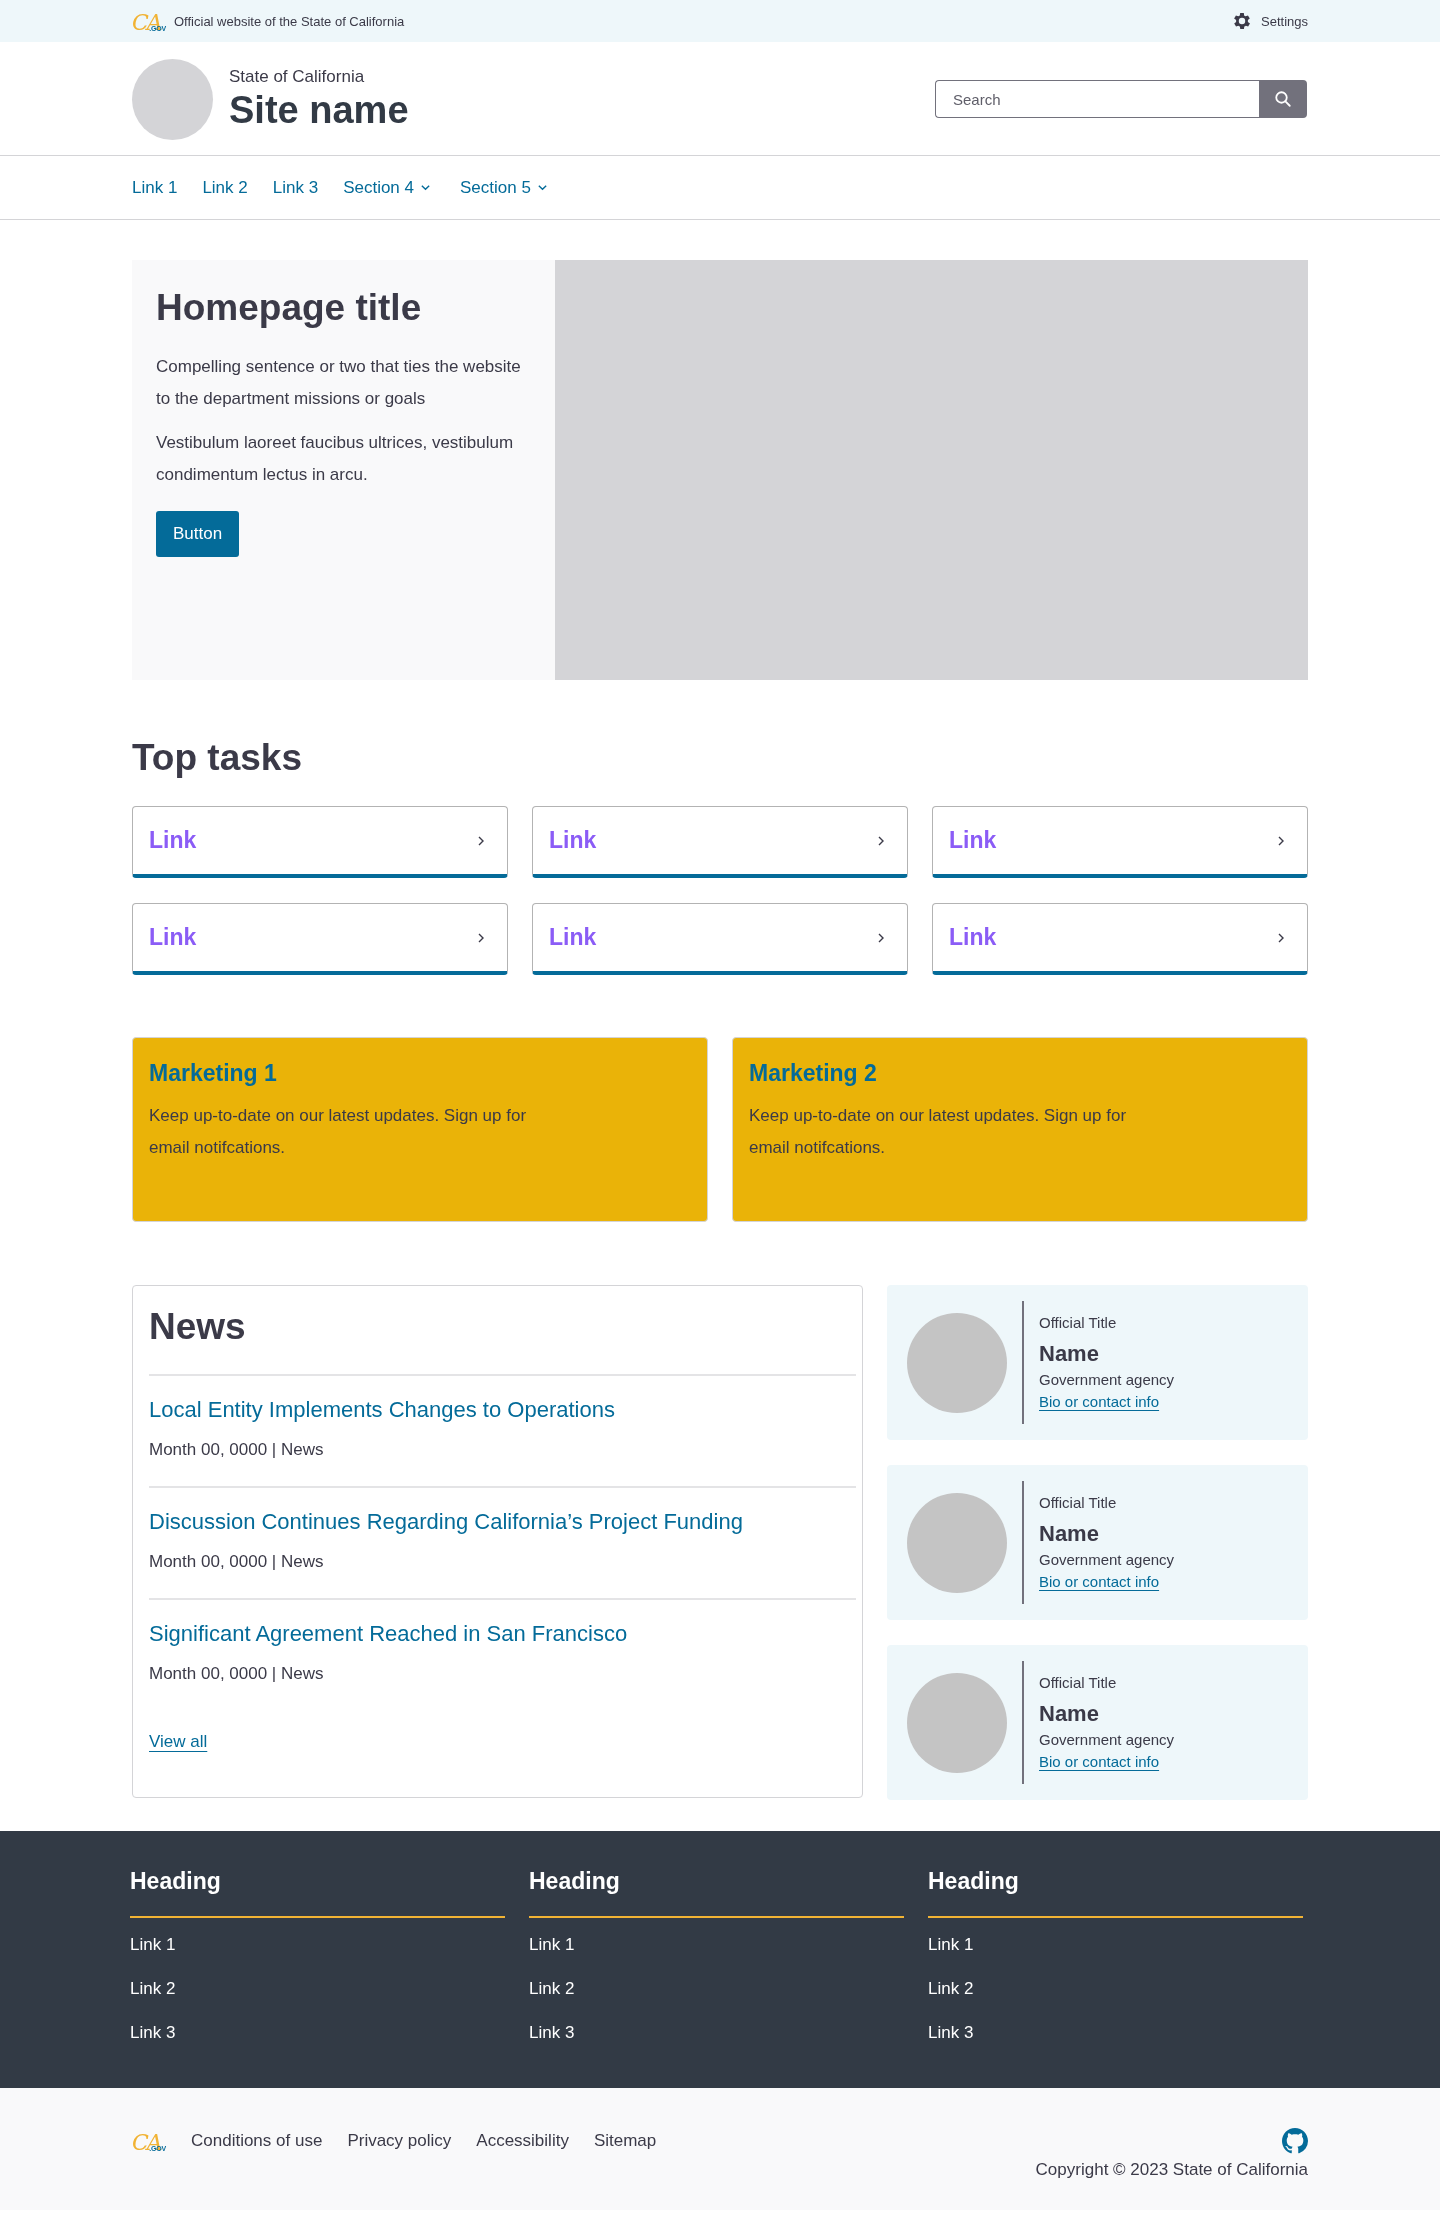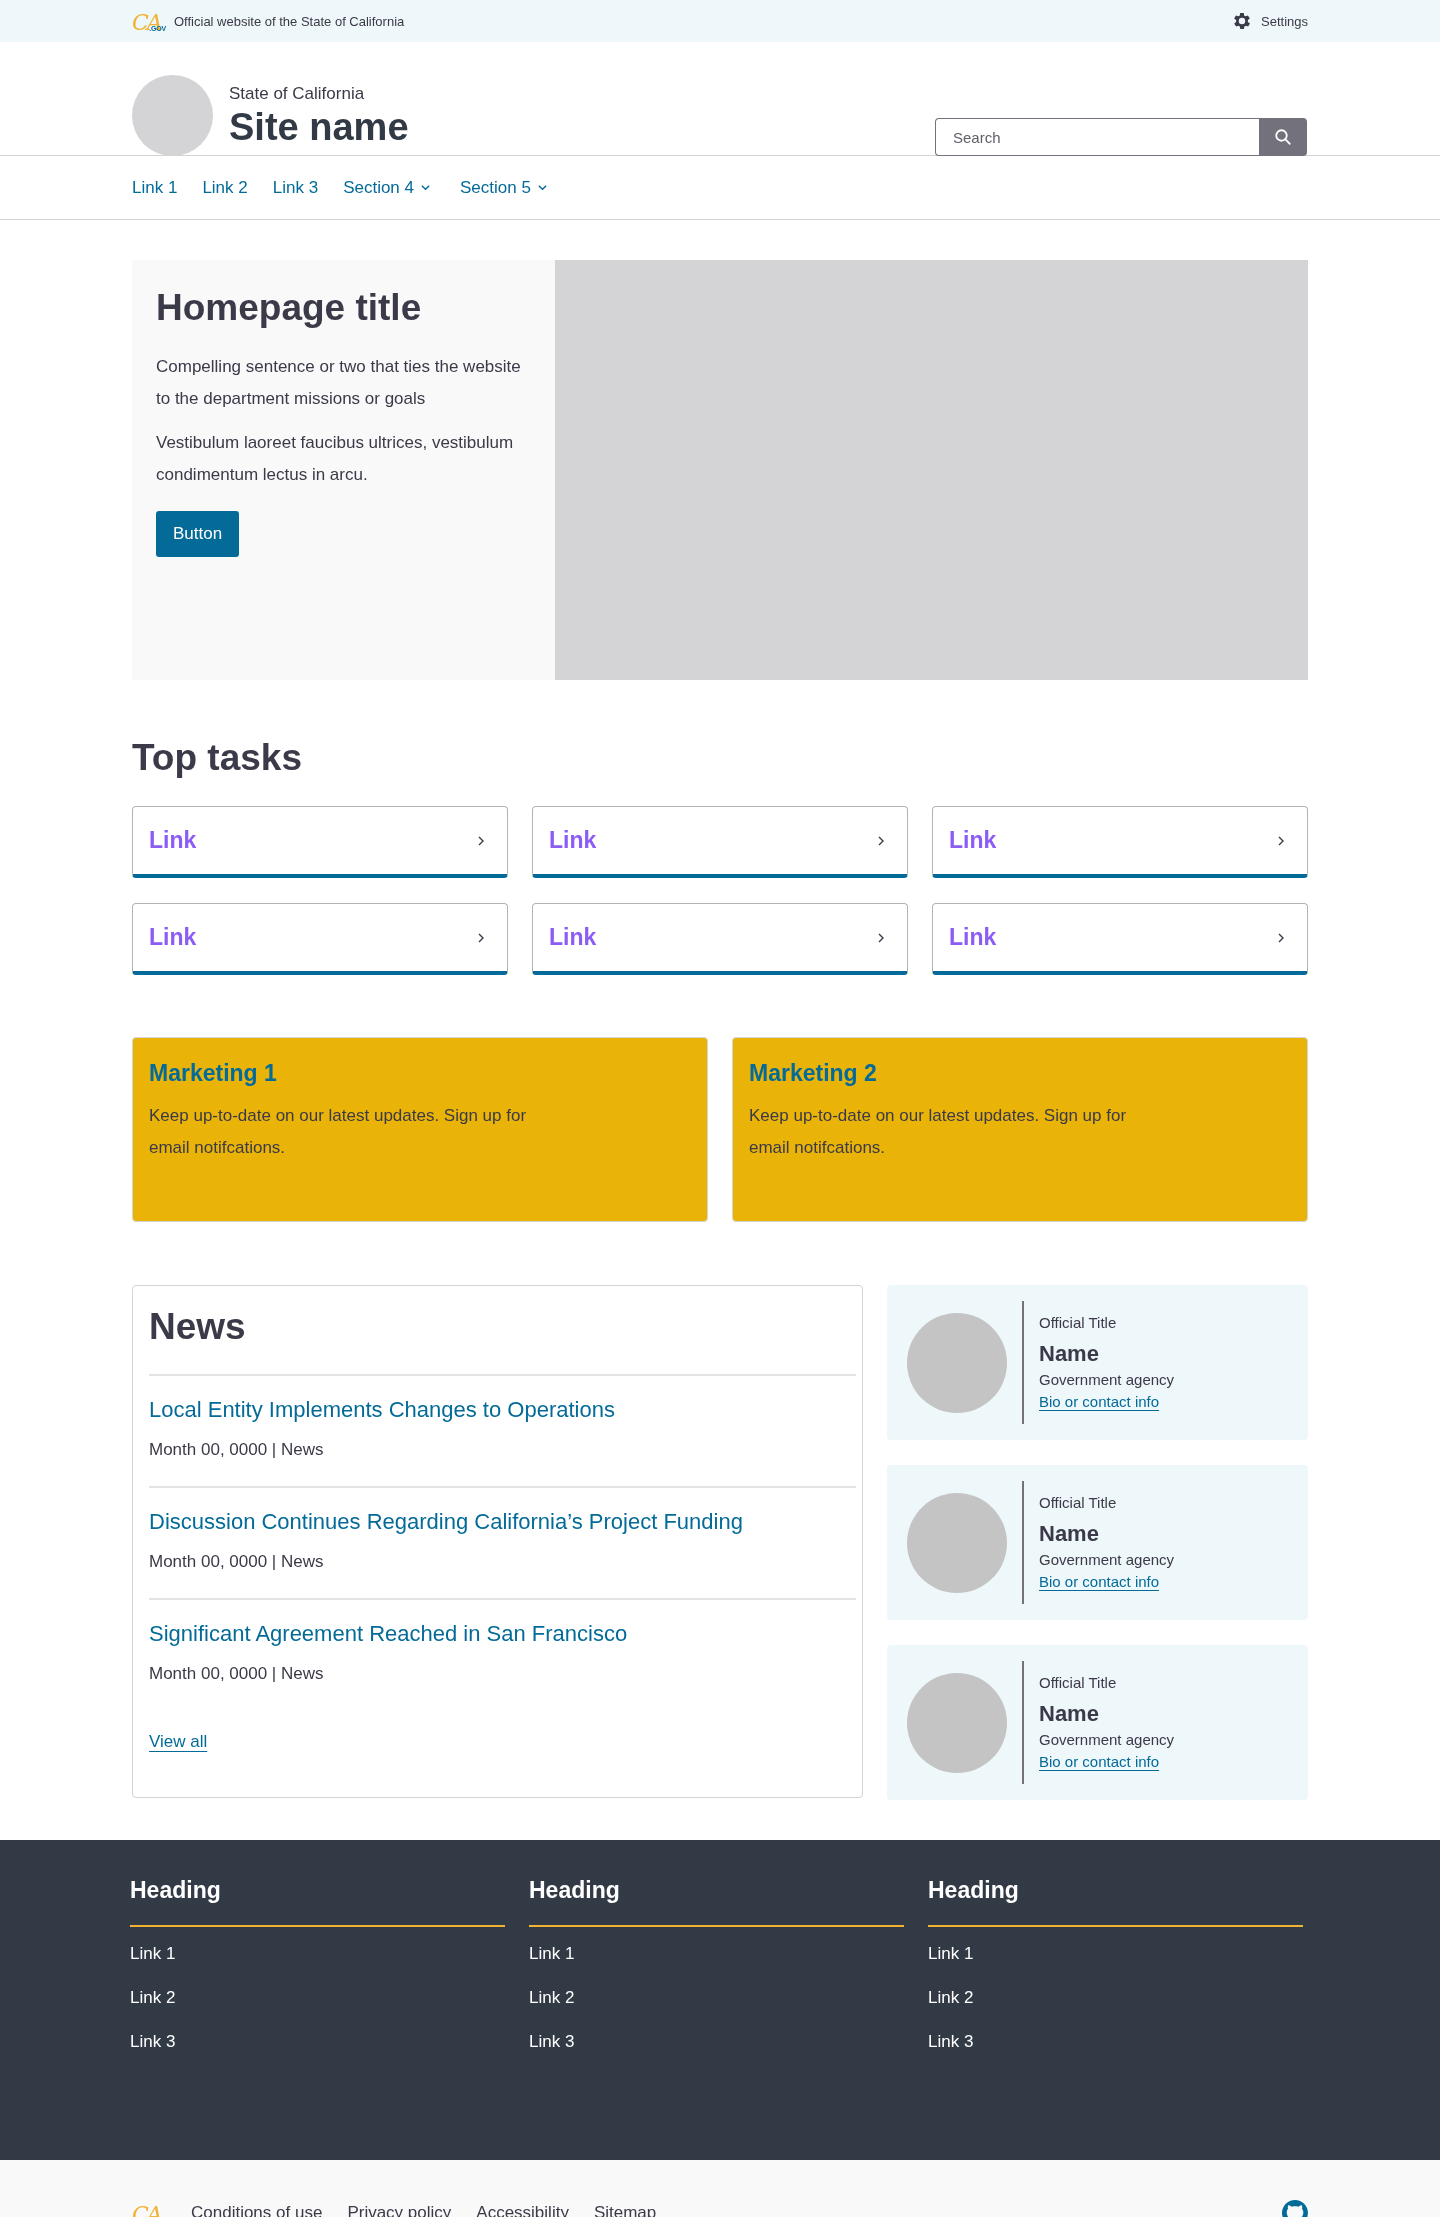--- a/index.html
+++ b/index.html
@@ -14,21 +14,21 @@
   .utility .container { height: 42px; display: flex; align-items: center; justify-content: space-between; }
   .official { display: flex; align-items: center; gap: 8px; font-size: 13px; color: #3b3a48; }
   .ca-logo { display: inline-flex; align-items: flex-end; width: 34px; height: 26px; position: relative; }
   .ca-logo .ca { font-family: "DejaVu Serif", serif; font-style: italic; font-size: 22px; color: #f1b334; line-height: 1; letter-spacing: -2px; }
   .ca-logo .gov { position: absolute; right: 0; bottom: 2px; font-size: 7px; font-weight: bold; color: #046b99; letter-spacing: -0.2px; }
   .settings { display: flex; align-items: center; gap: 8px; font-size: 13px; color: #3b3a48; }
   .gear { width: 22px; height: 22px; }
 
   
   .header { height: 114px; border-bottom: 1px solid #d4d4d7; }
-  .header .container { height: 114px; display: flex; align-items: flex-end; justify-content: space-between; }
+  .header .container { height: 114px; display: flex; align-items: center; justify-content: space-between; }
   .brand { display: flex; align-items: center; gap: 16px; }
   .brand-logo { width: 81px; height: 81px; border-radius: 50%; background: #d4d4d7; }
   .brand-text .state { font-size: 17px; color: #3b3a48; line-height: 22px; }
   .brand-text .site { font-size: 38px; font-weight: bold; color: #323a45; line-height: 44px; }
   .search { display: flex; width: 372px; height: 38px; margin-right: 1px; }
   .search input { flex: 1; height: 38px; border: 1px solid #72717c; border-right: none; border-radius: 4px 0 0 4px; padding: 0 17px; font-size: 15px; font-family: "Liberation Sans", sans-serif; color: #3b3a48; background: #fff; outline: none; }
   .search input::placeholder { color: #5f5e69; }
   .search button { width: 48px; height: 38px; border: none; background: #72717c; border-radius: 0 4px 4px 0; display: flex; align-items: center; justify-content: center; cursor: pointer; }
 
   
@@ -73,21 +73,21 @@
   .profiles { width: 421px; display: flex; flex-direction: column; gap: 25px; }
   .profile { height: 155px; background: #eef7fa; border-radius: 4px; display: flex; align-items: center; padding: 0 20px; }
   .avatar { width: 100px; height: 100px; border-radius: 50%; background: #c4c4c4; flex: none; }
   .profile-info { margin-left: 15px; border-left: 2px solid #72717c; padding-left: 15px; height: 123px; display: flex; flex-direction: column; justify-content: center; }
   .profile-info .title { font-size: 15px; color: #3b3a48; line-height: 20px; }
   .profile-info .name { font-size: 22px; font-weight: bold; color: #3b3a48; line-height: 30px; margin-top: 6px; }
   .profile-info .agency { font-size: 15px; color: #3b3a48; line-height: 22px; }
   .profile-info a { font-size: 15px; color: #046b99; text-decoration: underline; text-underline-offset: 3px; line-height: 22px; margin-top: 0; }
 
   
-  .site-footer { background: #323a45; margin-top: 40px; height: 320px; }
+  .site-footer { background: #323a45; margin-top: 31px; height: 257px; }
   .site-footer .container { display: grid; grid-template-columns: repeat(3, 375px); column-gap: 24px; padding-top: 35px; margin-left: 130px; }
   .fcol h4 { font-size: 23px; font-weight: bold; color: #fff; line-height: 30px; padding-bottom: 20px; border-bottom: 2px solid #f1b334; margin-bottom: 16px; }
   .fcol a { display: block; font-size: 17px; color: #fff; line-height: 22px; margin-bottom: 22px; }
 
   .bottom-footer { background: #f9f9fa; height: 122px; }
   .bottom-footer .container { position: relative; height: 122px; }
   .bf-links { display: flex; align-items: center; gap: 25px; padding-top: 40px; }
   .bf-links a { font-size: 17px; color: #3b3a48; }
   .github { position: absolute; right: 0; top: 40px; width: 26px; height: 26px; }
   .copyright { position: absolute; right: 0; top: 72px; font-size: 17px; color: #3b3a48; }

